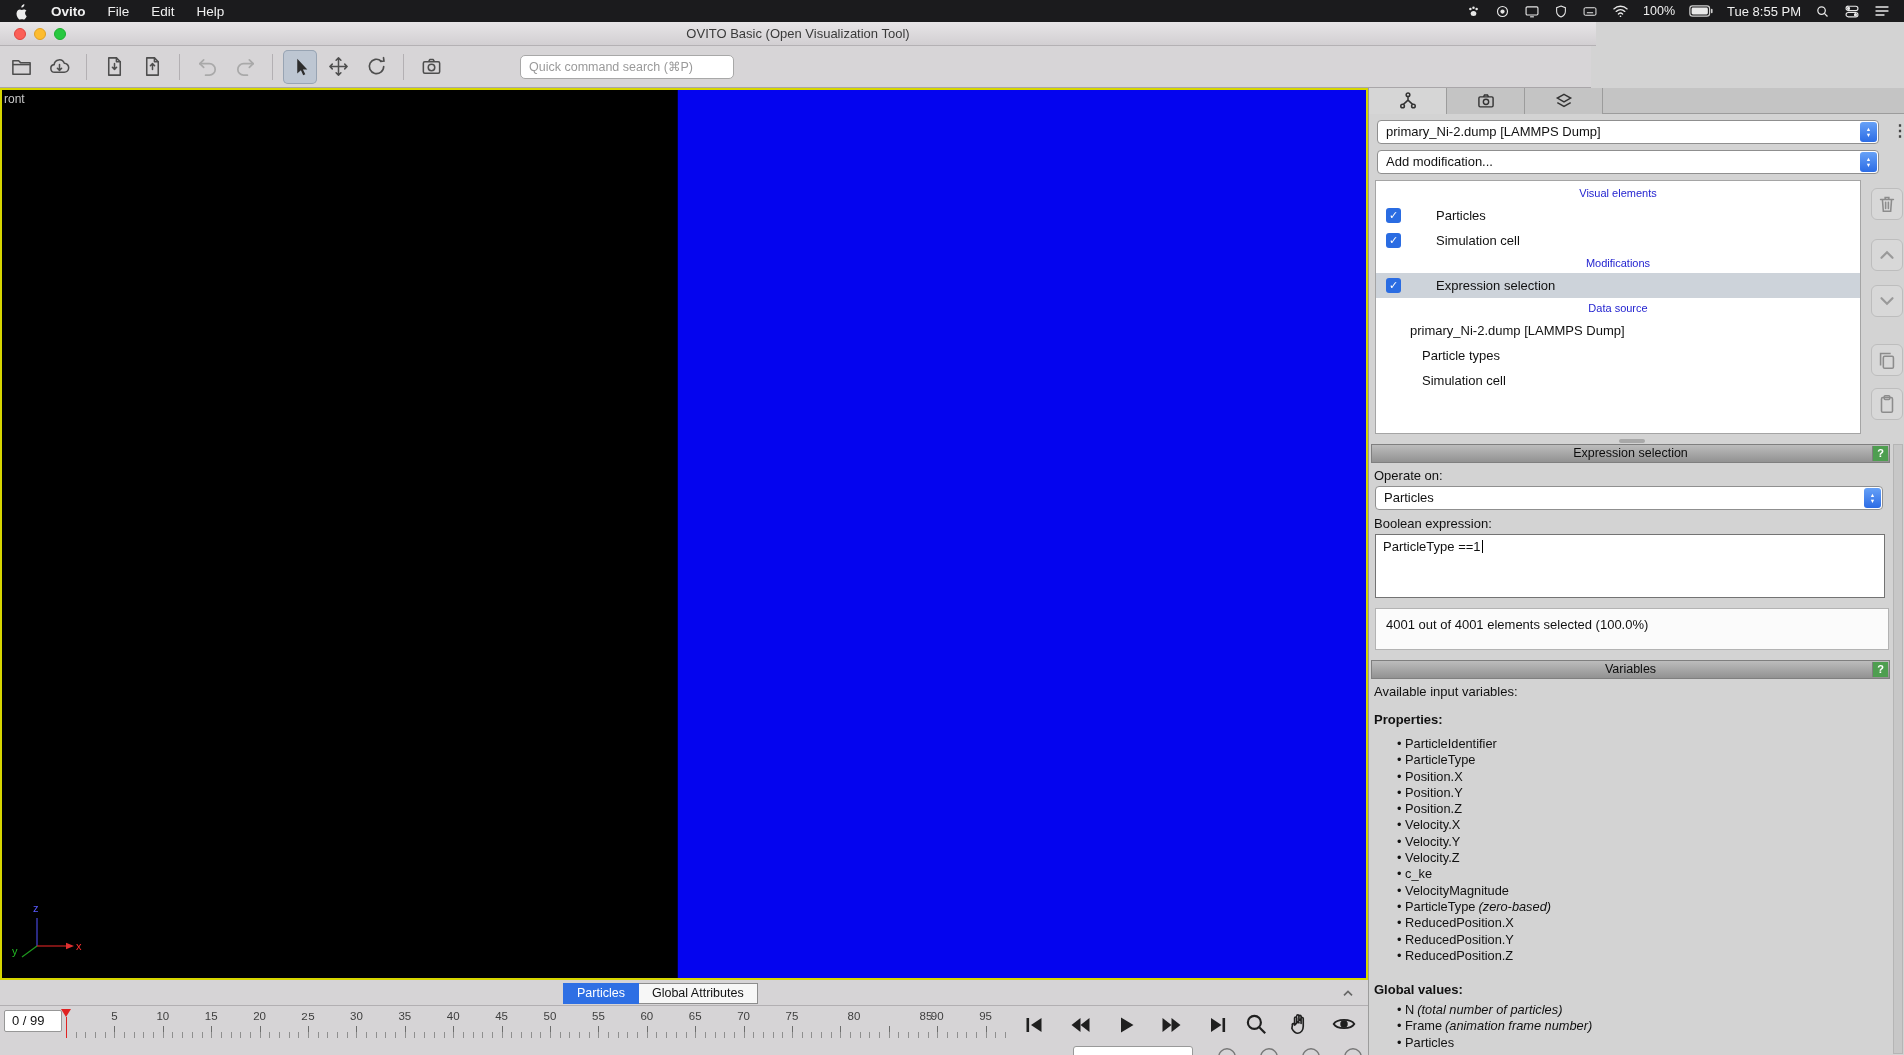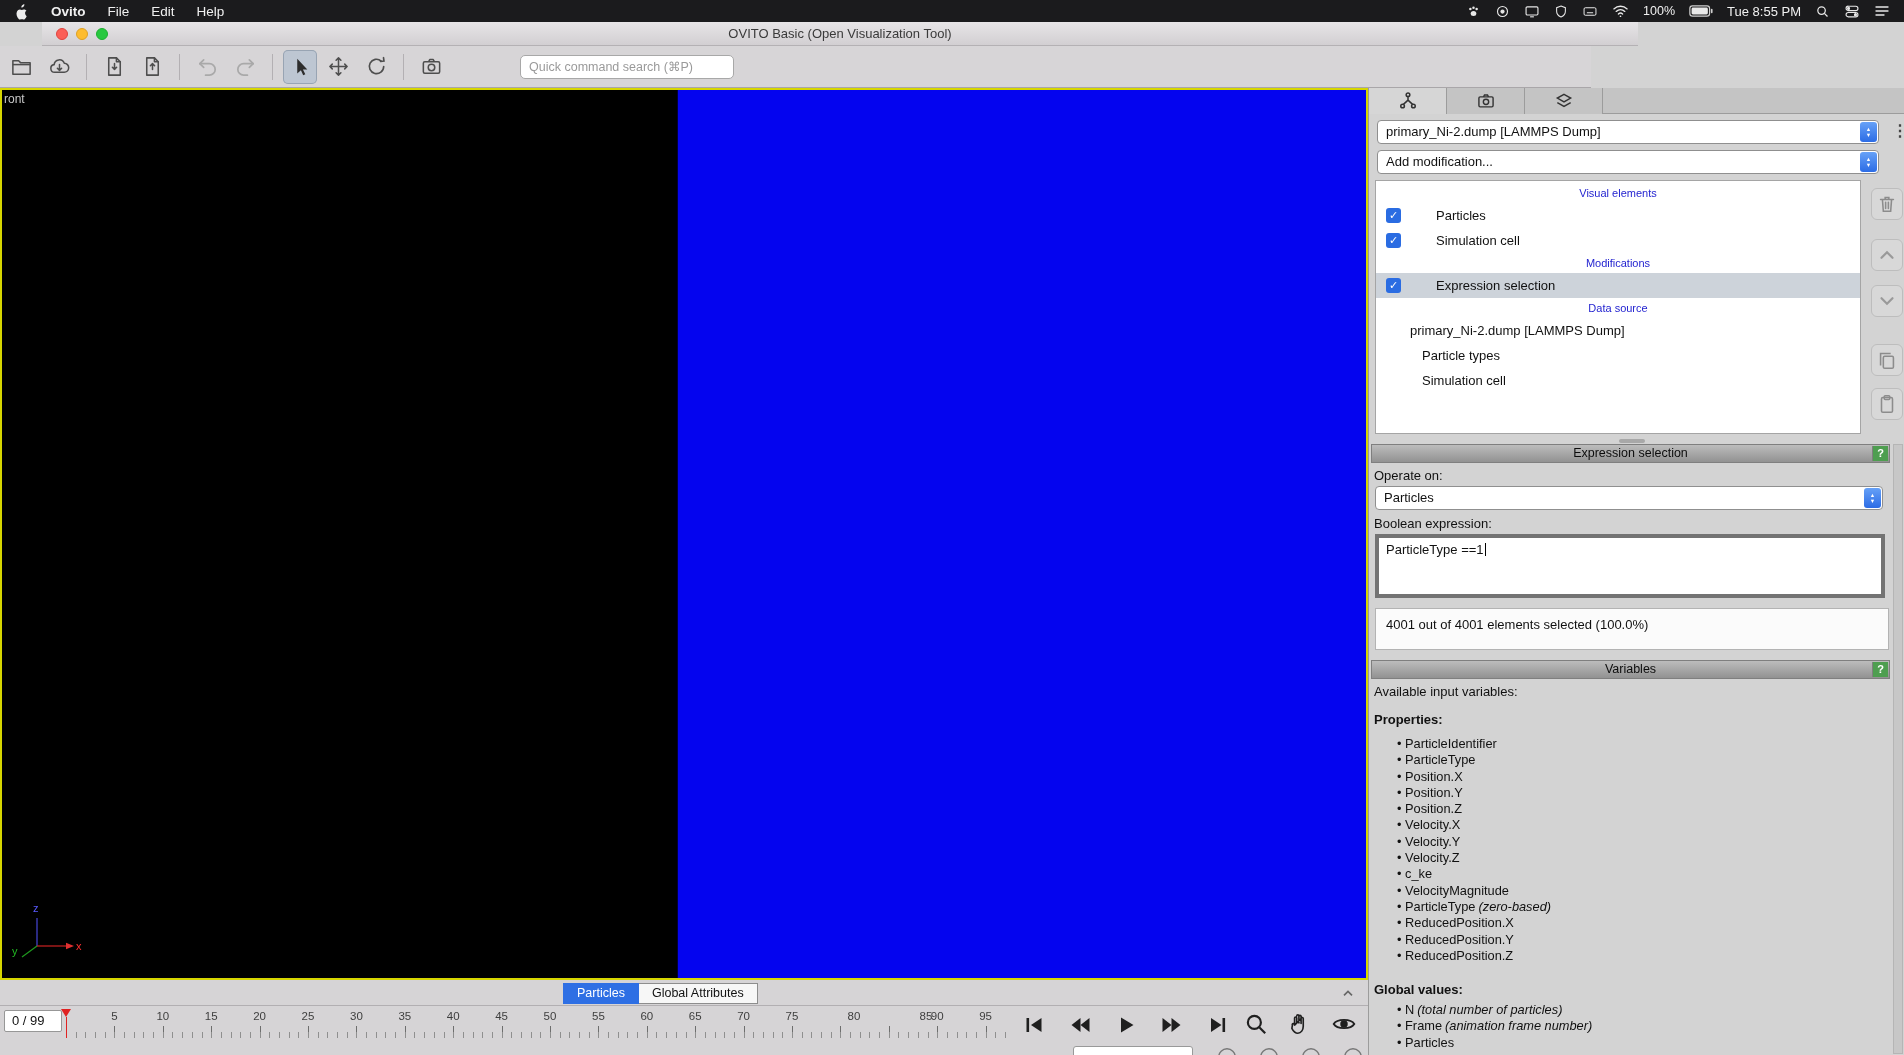--- a/index.html
+++ b/index.html
@@ -11,21 +11,21 @@
   .menubar { position:absolute; left:0; top:0; width:1904px; height:22px; background:#1b1b1d;
              display:flex; align-items:center; justify-content:space-between; padding:0 14px;
              color:#f0f0f0; font-size:13.5px; z-index:30; }
   .mb-left { display:flex; align-items:center; gap:22px; }
   .mb-app { font-weight:bold; }
   .mb-right { display:flex; align-items:center; gap:14px; font-size:12.5px; }
   .mb-ic { display:flex; align-items:center; }
 
   
   .titlebar { position:absolute; left:0; top:22px; width:1596px; height:24px;
-              background:linear-gradient(#e7e5e7,#d2cfd2); border-bottom:1px solid #b4b1b4; z-index:29;margin-left:42px; }
+              background:linear-gradient(#e7e5e7,#d2cfd2); border-bottom:1px solid #b4b1b4; z-index:29; }
   .tl { position:absolute; top:6px; width:12px; height:12px; border-radius:50%; }
   .tl.red   { left:14px; background:#fb5f57; border:1px solid #e0443e; }
   .tl.yel   { left:34px; background:#fdbc2f; border:1px solid #dfa023; }
   .tl.grn   { left:54px; background:#28c840; border:1px solid #1daf30; }
   .win-title { position:absolute; left:0; right:0; top:4px; text-align:center; font-size:13px; color:#3a3a3a; }
 
   
   .toolbar { position:absolute; left:0; top:46px; width:1591px; height:42px; background:#d7d5d7;
              border-bottom:1px solid #a9a6a9; display:flex; align-items:center; padding:0 2px; z-index:28; }
   .tb-btn { width:34px; height:34px; display:flex; align-items:center; justify-content:center;
@@ -113,21 +113,21 @@
 
   .sec-hdr { position:absolute; left:2px; width:519px; height:19px;
              background:linear-gradient(#bcbcbc,#929292); border:1px solid #7f7f7f; text-align:center;
              font-size:12.5px; line-height:17px; color:#0d0d0d; }
   .help { position:absolute; right:1px; top:1px; width:16px; height:15px; background:#4e9e50;
           border-left:1px solid #7f7f7f; color:#fff; font-size:11px; font-weight:bold;
           line-height:15px; text-align:center; }
 
   .lbl-row { position:absolute; left:5px; font-size:13px; color:#111; }
   .expr-box { position:absolute; left:6px; top:446px; width:510px; height:64px; background:#fff;
-              border:4px solid #737373; font-size:13px; padding:4px 7px; color:#111; }
+              border:1px solid #737373; font-size:13px; padding:4px 7px; color:#111; }
   .caret { display:inline-block; width:1px; height:13px; background:#000; vertical-align:-2px; margin-left:1px; }
   .status-box { position:absolute; left:6px; top:520px; width:514px; height:42px; background:#fbfbfb;
                 border:1px solid #b3b3b3; font-size:13px; color:#111; padding:8px 10px; }
 
   .vars-list { position:absolute; left:28px; font-size:12.8px; color:#111; list-style:none; }
   .vars-list li { height:16.3px; line-height:16.3px; white-space:nowrap; }
   .vars-list li::before { content:"\2022\00a0"; }
   .note { font-style:italic; margin-left:3px; }
   .bold { font-weight:bold; }
   .panel-scroll { position:absolute; left:524px; top:356px; width:10px; height:610px; background:#c7c7c7;
@@ -345,21 +345,21 @@
   <div class="frame-box">0 / 99</div>
   <div class="ruler">
     <div class="ticks-major"></div>
     <div class="ticks-minor"></div>
     <div class="marker"></div>
     <div class="marker-line"></div>
   <span class="tick-num" style="left: 48.4px;">5</span>
       <span class="tick-num" style="left: 96.8px;">10</span>
       <span class="tick-num" style="left: 145.2px;">15</span>
       <span class="tick-num" style="left: 193.6px;">20</span>
-      <span class="tick-num" style="left: 242px;">25</span>
+      <span class="tick-num" style="left: 242px; font-family: Liberation Mono, monospace;">25</span>
       <span class="tick-num" style="left: 290.4px;">30</span>
       <span class="tick-num" style="left: 338.8px;">35</span>
       <span class="tick-num" style="left: 387.2px;">40</span>
       <span class="tick-num" style="left: 435.6px;">45</span>
       <span class="tick-num" style="left: 484px;">50</span>
       <span class="tick-num" style="left: 532.4px;">55</span>
       <span class="tick-num" style="left: 580.8px;">60</span>
       <span class="tick-num" style="left: 629.2px;">65</span>
       <span class="tick-num" style="left: 677.6px;">70</span>
       <span class="tick-num" style="left: 726px;">75</span>

